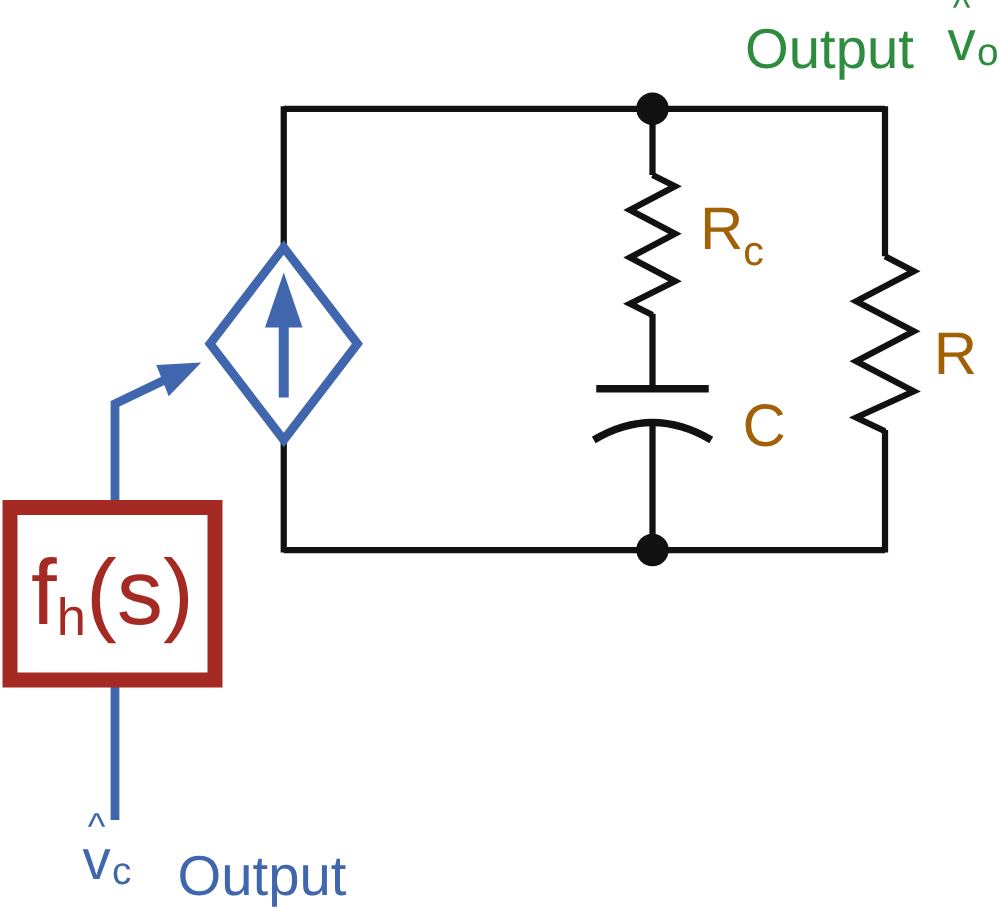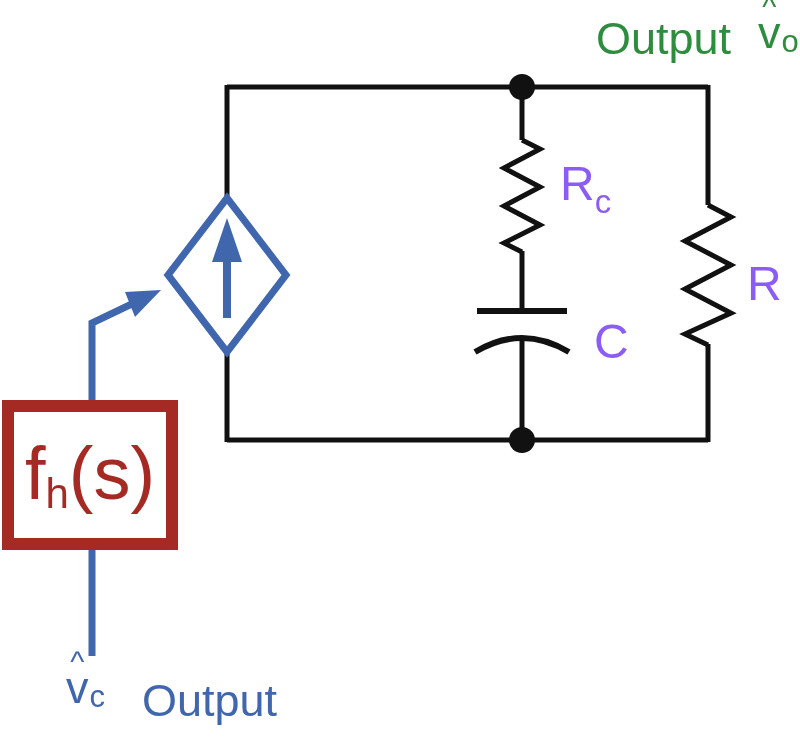--- a/index.html
+++ b/index.html
@@ -10,21 +10,21 @@
     background:#ffffff;
     overflow:hidden;
     font-family:"Liberation Sans", sans-serif;
     text-decoration:underline;
   }
   #circuit-svg{position:absolute;left:0;top:0;}
   .abs{position:absolute;line-height:1;white-space:nowrap;}
   .green{color:#2e8c3e;}
   .blue{color:#4066ad;}
   .red{color:#a62a24;}
-  .black{color:#8b5cf6;}
+  .black{color:#a16207;}
   .caption{font-size:45px;letter-spacing:0px;}
   .comp-label{font-size:48px;}
   .subsc{font-size:33px;position:relative;top:13px;}
   .symwrap{display:inline-flex;align-items:flex-start;}
   .vstack{display:inline-flex;flex-direction:column;align-items:center;}
   .hat{font-size:30px;line-height:13px;height:13px;overflow:visible;}
   .vbase{font-size:45px;line-height:40px;}
   .symsub{font-size:31px;position:relative;top:26px;left:1px;}
   #fh-box-label{
     left:8px;top:402px;width:164px;height:144px;

